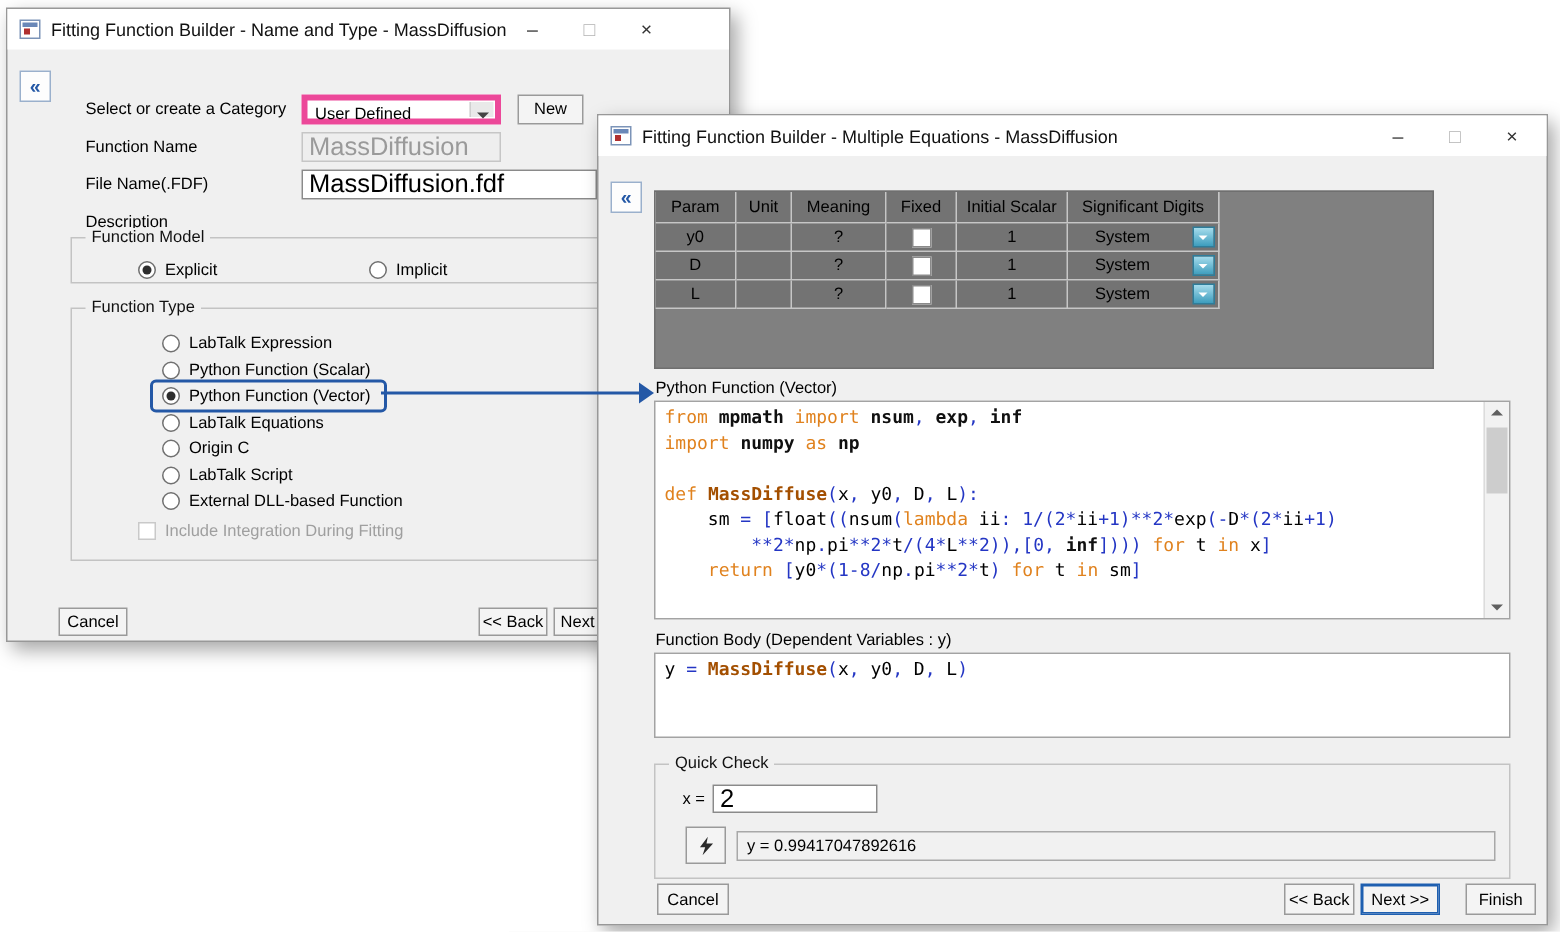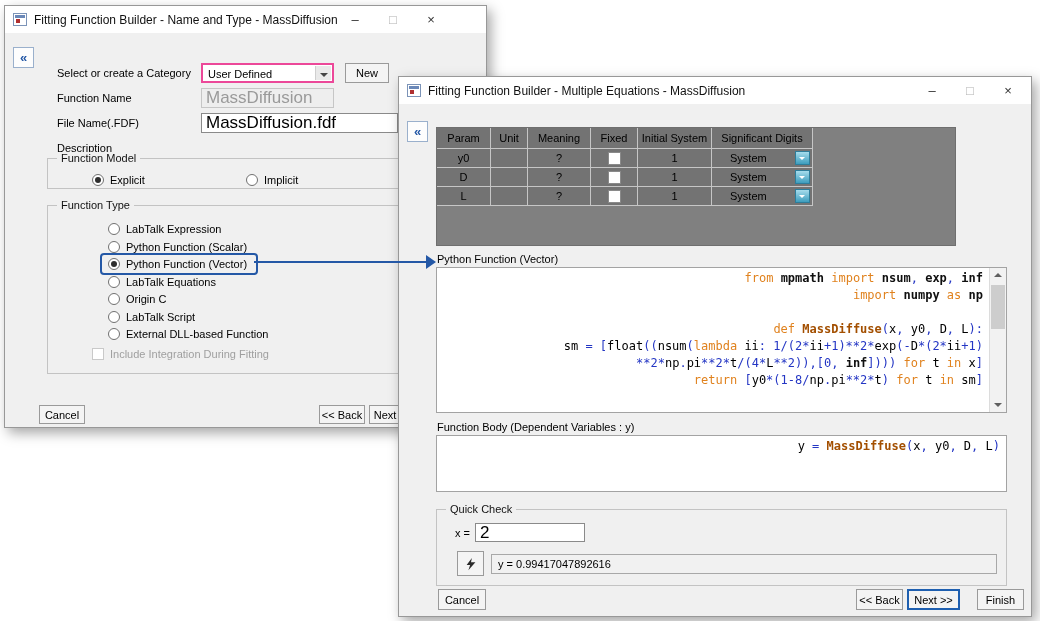--- a/index.html
+++ b/index.html
@@ -21,21 +21,21 @@
   .winbtns span { font-size:13px; color:#333; width:14px; text-align:center; cursor:default; line-height:27px; }
   .winbtns .maxb { color:#b3b3b3; }
 
   .collapse-btn { position:absolute; width:21px; height:21px; border:1px solid #9ab0cc; background:#fdfdfd; color:#2458a6; font-size:13px; font-weight:bold; text-align:center; line-height:19px; cursor:pointer; }
 
   .lbl { position:absolute; font-size:11px; color:#000; white-space:nowrap; }
 
   input.textbox { position:absolute; height:20px; border:1px solid #8a8a8a; background:#fff; font-size:17px; padding:0 4px; font-family:"Liberation Sans",sans-serif; color:#000; }
   input.textbox.disabled { background:#eeeeee; color:#9a9a9a; border-color:#c6c6c6; }
 
-  .combo { position:absolute; height:20px; border:2px solid #ec4899; background:#fff; font-size:11px; line-height:18px; padding:0 20px 0 5px; white-space:nowrap; cursor:pointer; }
+  .combo { position:absolute; height:20px; border:4px solid #ec4899; background:#fff; font-size:11px; line-height:18px; padding:0 20px 0 5px; white-space:nowrap; cursor:pointer; }
   .combo .arrow-btn { position:absolute; right:1px; top:1px; bottom:1px; width:16px; background:#e9e9e9; border-left:1px solid #cfcfcf; }
   .combo .arrow-btn::after { content:""; position:absolute; left:4px; top:7px; border:4px solid transparent; border-top-color:#444; }
 
   .btn { position:absolute; border:1px solid #9a9a9a; background:#f4f4f4; font-size:11px; text-align:center; font-family:"Liberation Sans",sans-serif; color:#000; cursor:pointer; padding:0; }
   .btn.focused { border:1px solid #1e5fb0; box-shadow: inset 0 0 0 1px #1e5fb0; }
 
   .groupbox { position:absolute; border:1px solid #c3c3c3; }
   .groupbox .legend { position:absolute; top:-7px; left:9px; background:#f0f0f0; padding:0 4px; font-size:11px; color:#111; white-space:nowrap; }
 
   .radio { position:absolute; display:flex; align-items:center; gap:6px; font-size:11px; cursor:pointer; white-space:nowrap; }
@@ -61,21 +61,21 @@
   .c0{width:54px;} .c1{width:37px;} .c2{width:63px;} .c3{width:47px;} .c4{width:74px;} .c5{width:101px;}
   .cellchk { width:13px; height:13px; border:1px solid #8a8a8a; background:#fff; }
   .ddcell { justify-content:flex-start; padding-left:18px; }
   .dd-btn { position:absolute; right:2px; top:2px; width:15px; height:14px; background:linear-gradient(#a6dcec,#3d9dbd); border:1px solid #2e7d9a; cursor:pointer; }
   .dd-btn::after { content:""; position:absolute; left:3px; top:5px; border:3px solid transparent; border-top-color:#fff; }
 
   
   .code-box { position:absolute; background:#fff; border:1px solid #a3a3a3; overflow:hidden; }
   .code-content { position:absolute; left:0; top:0; right:17px; bottom:0; padding:2px 6px; font-family:"DejaVu Sans Mono",monospace; font-size:12px; line-height:17px; overflow:hidden; }
   .code-content.noscroll { right:0; }
-  .code-line { white-space:pre;text-align:right; }
+  .code-line { white-space:pre; }
   .tok-k{color:#e0821e;} .tok-i{color:#101010;font-weight:bold;} .tok-f{color:#a34f00;font-weight:bold;}
   .tok-n{color:#2436c4;} .tok-o{color:#2436c4;} .tok-p{color:#000;}
 
   .vscroll { position:absolute; right:0; top:0; bottom:0; width:17px; background:#f2f2f2; border-left:1px solid #dcdcdc; }
   .vscroll .up, .vscroll .down { position:absolute; left:0; right:0; height:16px; background:#f2f2f2; }
   .vscroll .up{top:0;} .vscroll .down{bottom:0;}
   .vscroll .up::after { content:""; position:absolute; left:4px; top:5px; border:4px solid transparent; border-bottom-color:#606060; border-top-width:0; }
   .vscroll .down::after { content:""; position:absolute; left:4px; top:7px; border:4px solid transparent; border-top-color:#606060; border-bottom-width:0; }
   .vscroll .thumb { position:absolute; left:1px; right:1px; top:17px; height:44px; background:#cdcdcd; }
 
@@ -181,21 +181,21 @@
 
   <div class="collapse-btn" style="left:8px; top:44px;">«</div>
 
   <div class="param-table">
     <div class="grid">
       <div class="grid-row header">
         <div class="grid-cell c0">Param</div>
         <div class="grid-cell c1">Unit</div>
         <div class="grid-cell c2">Meaning</div>
         <div class="grid-cell c3">Fixed</div>
-        <div class="grid-cell c4">Initial System</div>
+        <div class="grid-cell c4">Initial Scalar</div>
         <div class="grid-cell c5">Significant Digits</div>
       </div>
       <div class="grid-row">
         <div class="grid-cell c0">y0</div>
         <div class="grid-cell c1"></div>
         <div class="grid-cell c2">?</div>
         <div class="grid-cell c3">
             <span class="cellchk"></span>
           </div>
         <div class="grid-cell c4">1</div>

